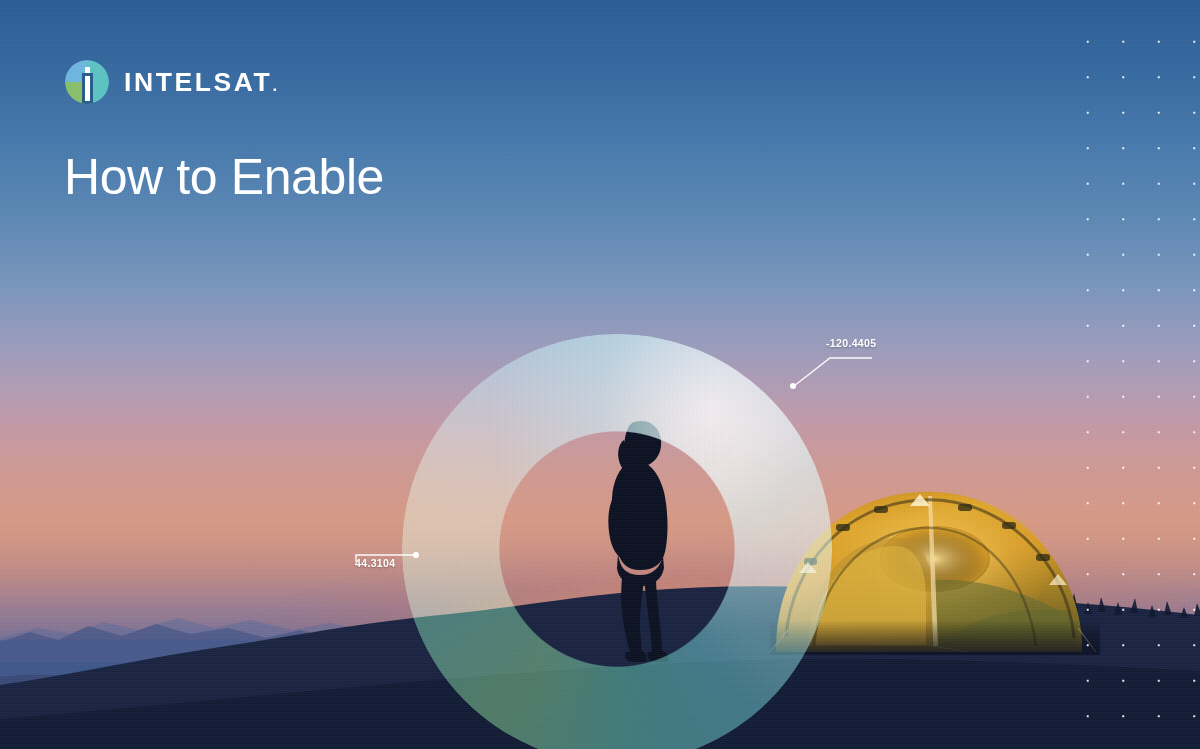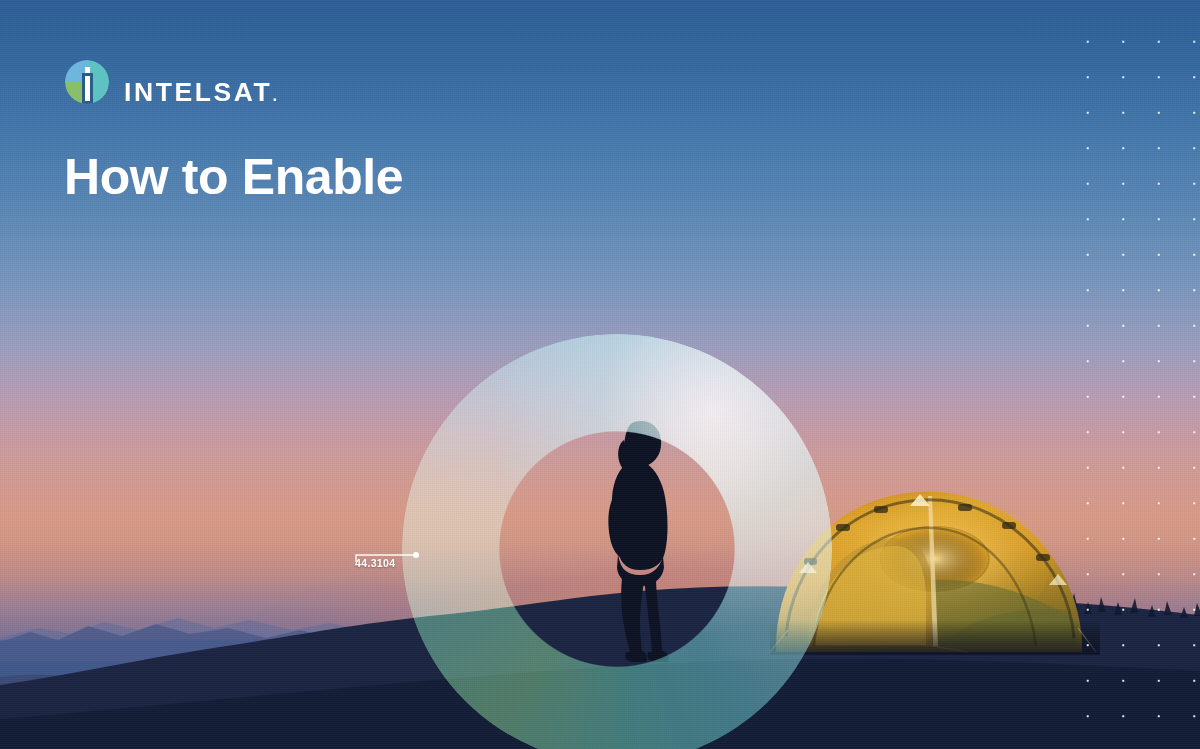--- a/index.html
+++ b/index.html
@@ -143,37 +143,37 @@
     letter-spacing:.35px;
     white-space:nowrap;
     text-shadow:0 1px 2px rgba(0,0,0,.30);
   }
 
   
   .content { position:absolute; left:64px; top:0; width:700px; }
 
   .logo-row {
     position:absolute; left:0; top:59px;
-    display:flex; align-items:flex-end; gap:14px;
+    display:flex; align-items:center; gap:14px;
   }
   .logo-mark { width:46px; height:46px; flex:0 0 auto; }
   .wordmark {
     color:#ffffff;
     font-size:26.5px;
     font-weight:bold;
     letter-spacing:2.6px;
     line-height:1;
   }
   .wordmark .dot-tm { font-size:17px; letter-spacing:0; }
 
   .headline { position:absolute; left:0; top:150px; width:700px; }
   .h-light {
     color:#ffffff;
     font-size:50px;
-    font-weight:700;
+    font-weight:400;
     letter-spacing:-0.4px;
     line-height:1.08;
     white-space:nowrap;
   }
   .h-bold {
     color:#ffffff;
     font-size:47px;
     font-weight:bold;
     letter-spacing:-0.6px;
     line-height:1.18;
@@ -341,20 +341,27 @@
     </svg>
 
     <div class="ring"></div>
     <div class="ring-soft"></div>
 
     <div class="dotgrid"></div>
 
     <div class="grain"></div>
   </div>
 
+  <div class="annot" style="left:780px; top:348px; width:180px; height:50px;">
+    <svg width="180" height="50" viewBox="0 0 180 50">
+      <polyline points="14,38 50,10 92,10" fill="none" stroke="#ffffff" stroke-width="1.4" opacity="0.95"></polyline>
+      <circle cx="13" cy="38" r="3" fill="#ffffff"></circle>
+    </svg>
+    <span class="lbl" style="left:46px; top:-11px;">-120.4405</span>
+  </div>
 
   <div class="annot" style="left:308px; top:544px; width:125px; height:30px;">
     <span class="lbl" style="left:0px; top:13px;margin-left:47px;">44.3104</span>
     <svg width="125" height="30" viewBox="0 0 125 30" style="position:absolute;left:0;top:0;">
       <polyline points="48,18 48,11 108,11" fill="none" stroke="#ffffff" stroke-width="1.4" opacity="0.95"></polyline>
       <circle cx="108" cy="11" r="3" fill="#ffffff"></circle>
     </svg>
   </div>
 
   <div class="content">

